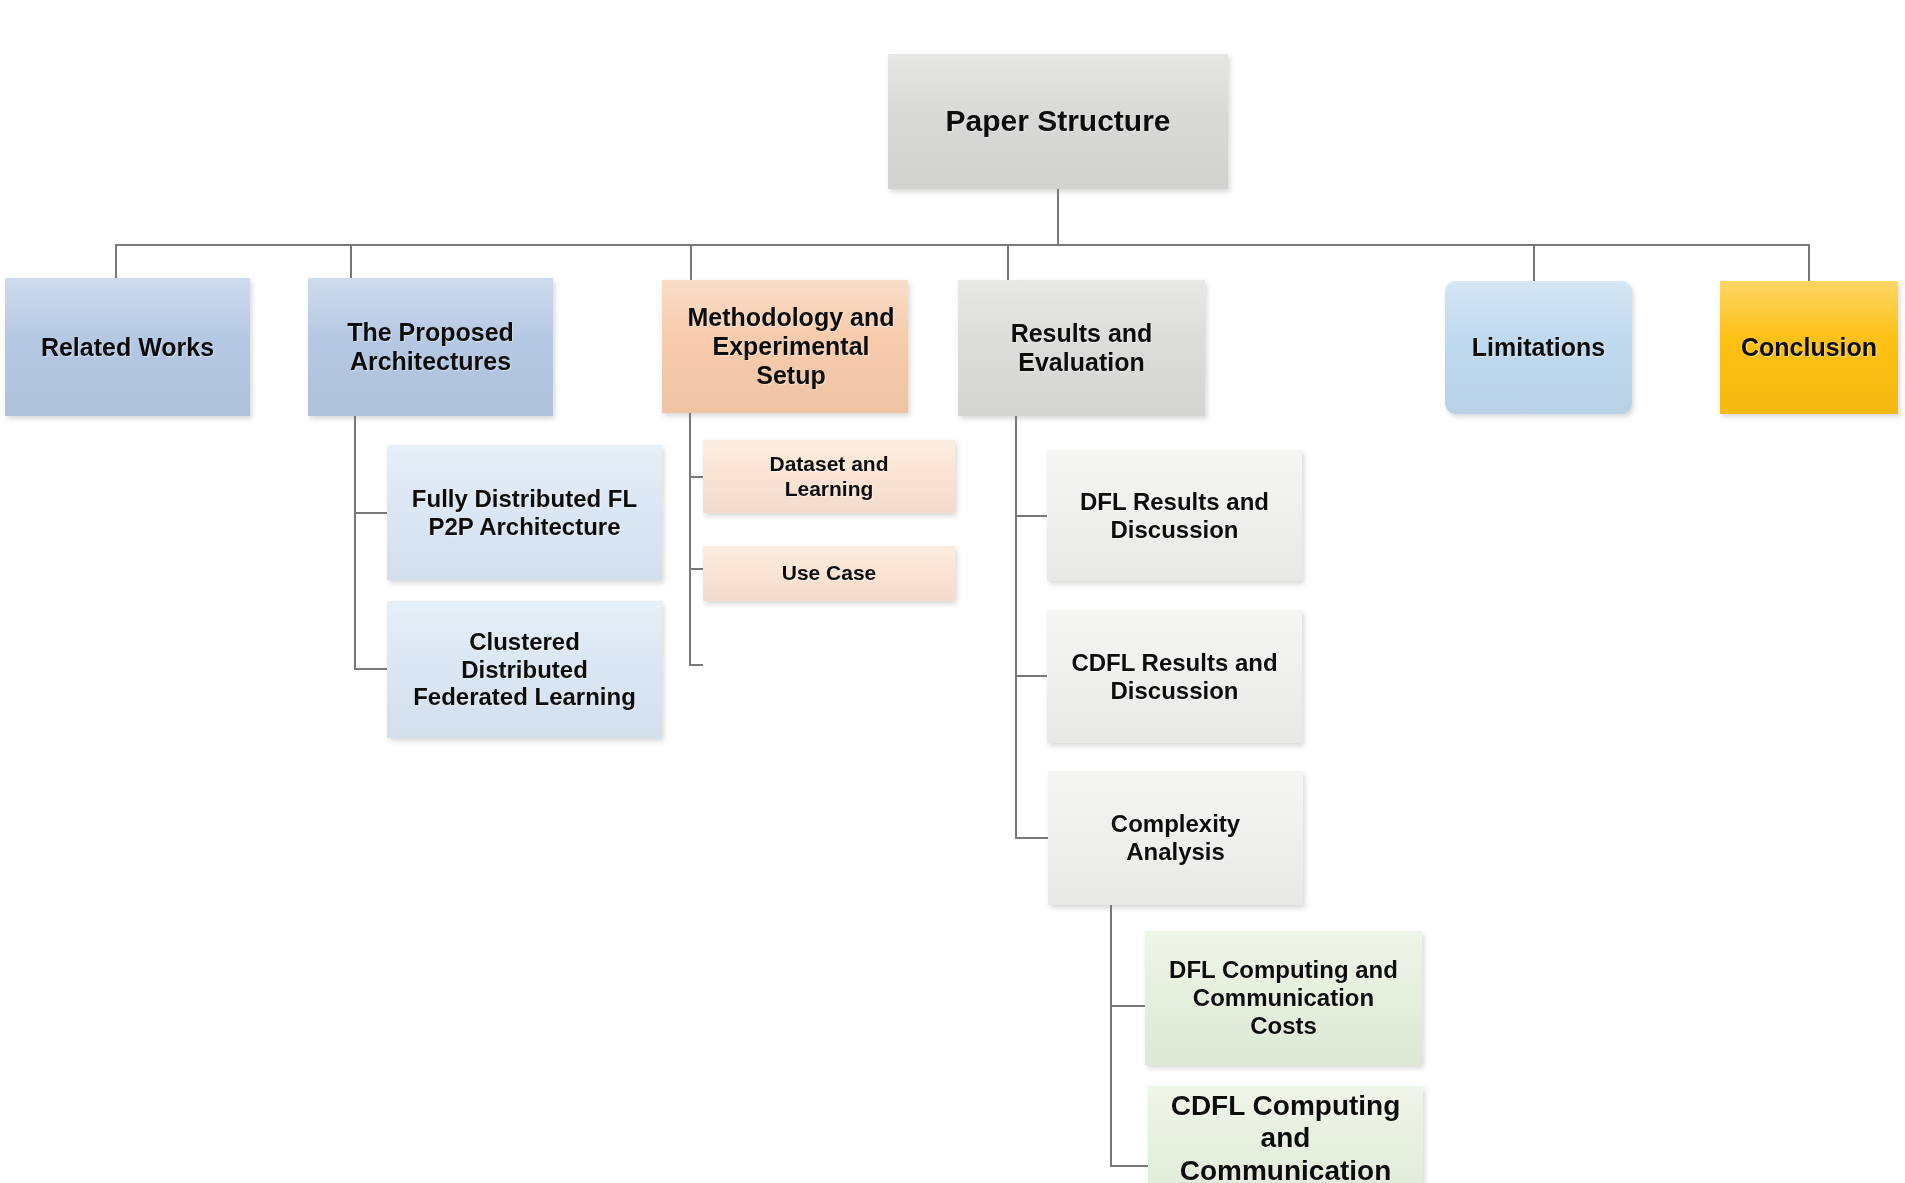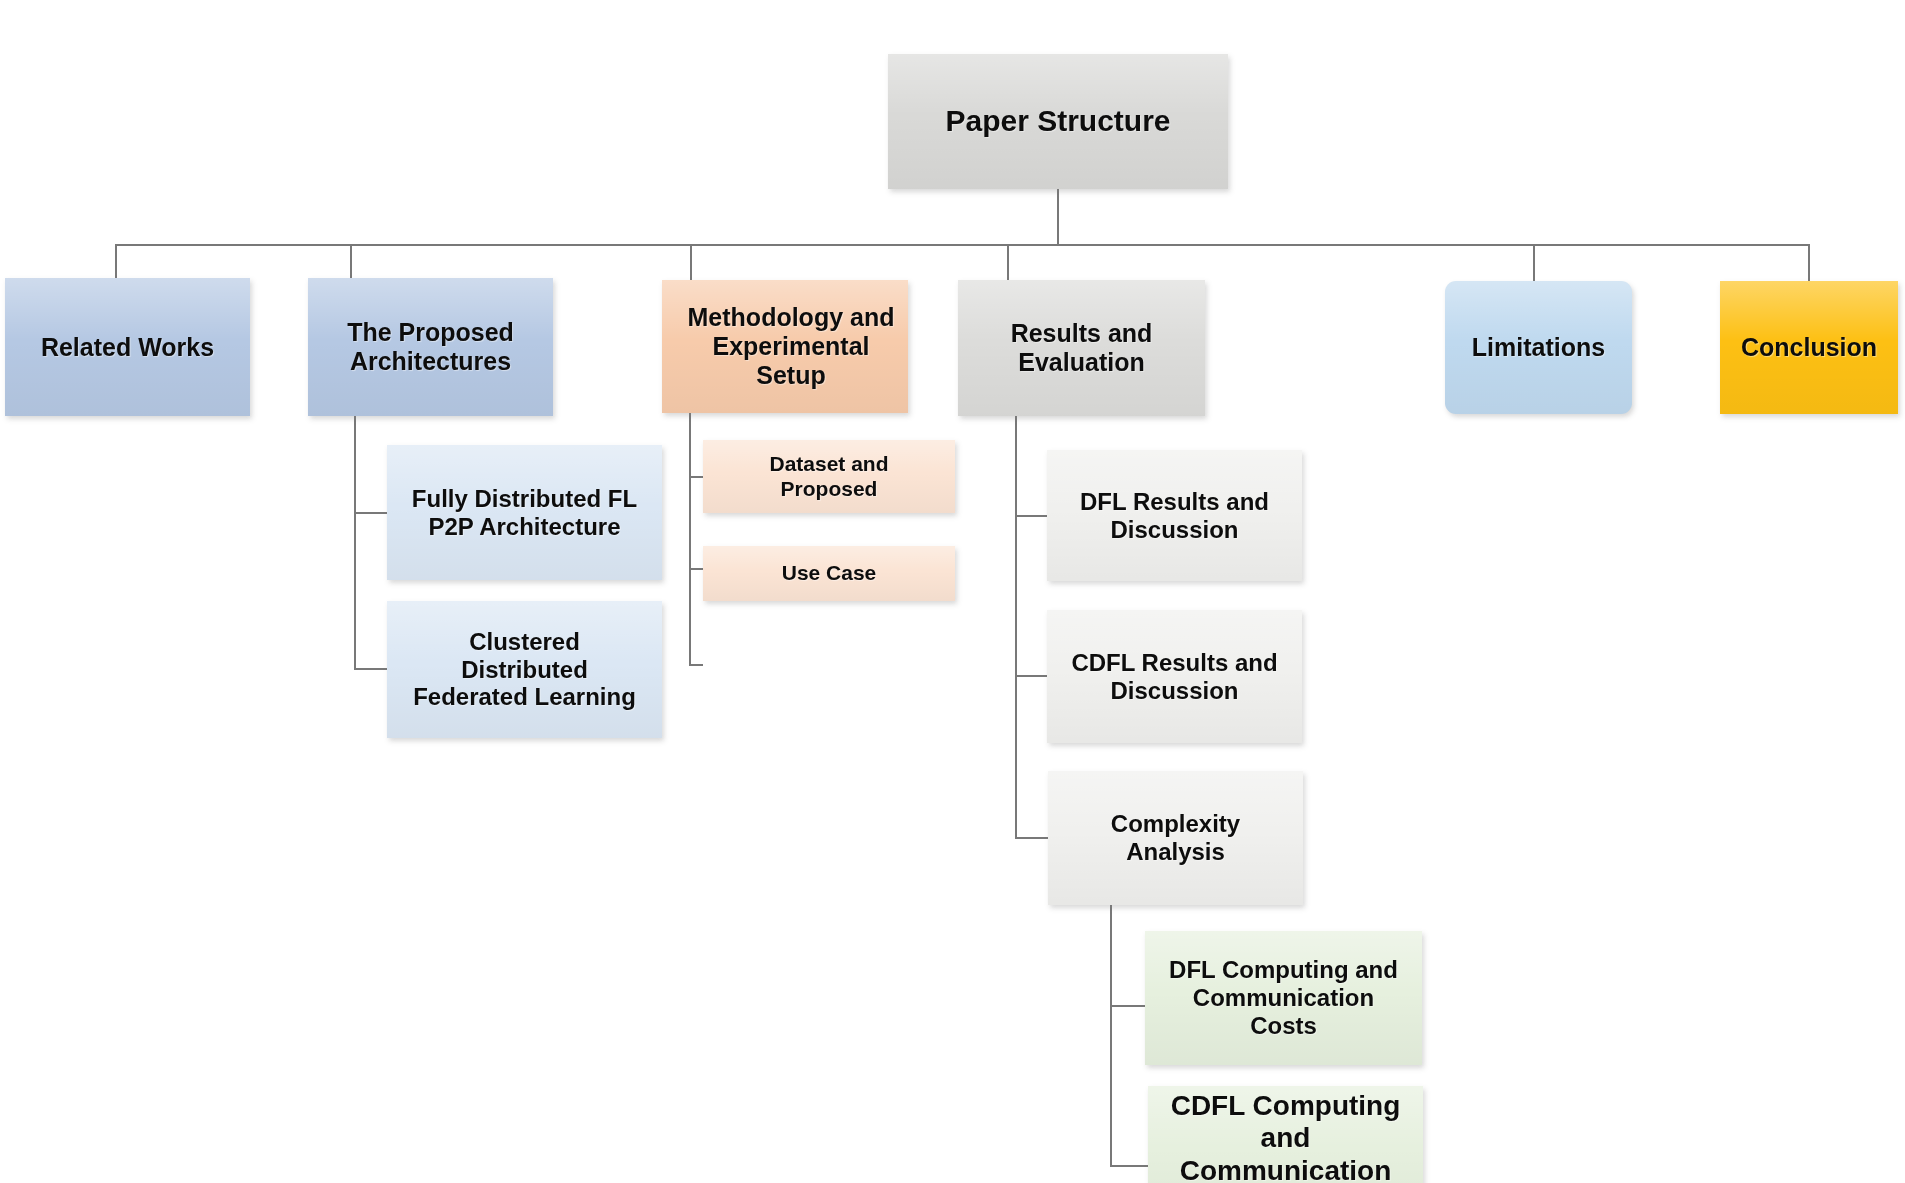--- a/index.html
+++ b/index.html
@@ -122,21 +122,21 @@
   <div class="node n-co" style="background-color: rgb(253, 192, 19);">Conclusion</div>
 
   <div class="node n-fd" style="background-color: rgb(219, 231, 244);">Fully Distributed FL
 P2P Architecture</div>
 
   <div class="node n-cl" style="background-color: rgb(219, 231, 244);">Clustered
 Distributed
 Federated Learning</div>
 
   <div class="node n-ds" style="background-color: rgb(251, 228, 212);">Dataset and
-Proposed</div>
+Learning</div>
 
   <div class="node n-uc" style="background-color: rgb(251, 228, 212);">Use Case</div>
 
 
   <div class="node n-dflr" style="background-color: rgb(240, 240, 238);">DFL Results and
 Discussion</div>
 
   <div class="node n-cdflr" style="background-color: rgb(240, 240, 238);">CDFL Results and
 Discussion</div>
 

